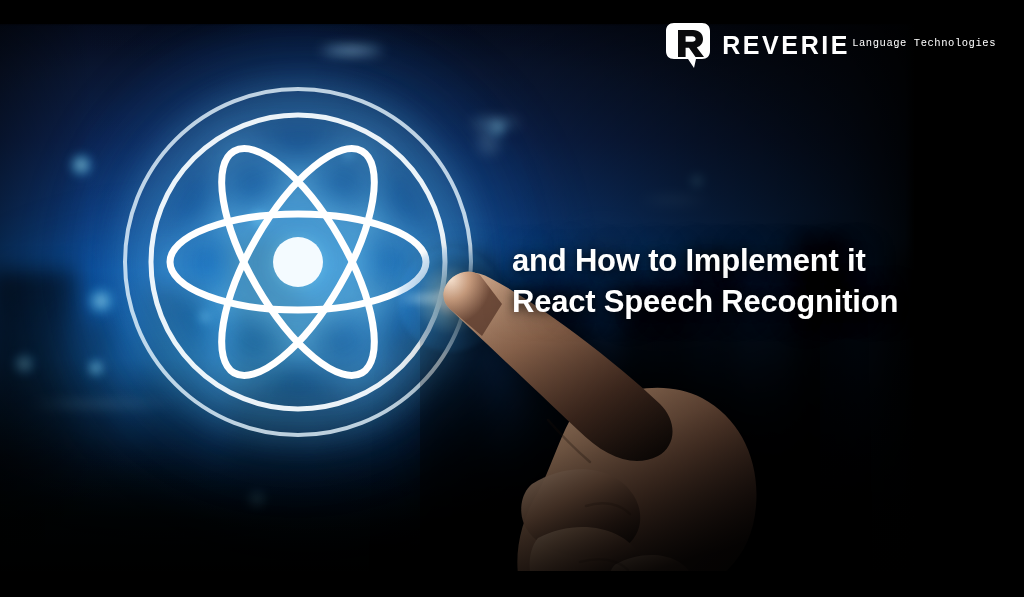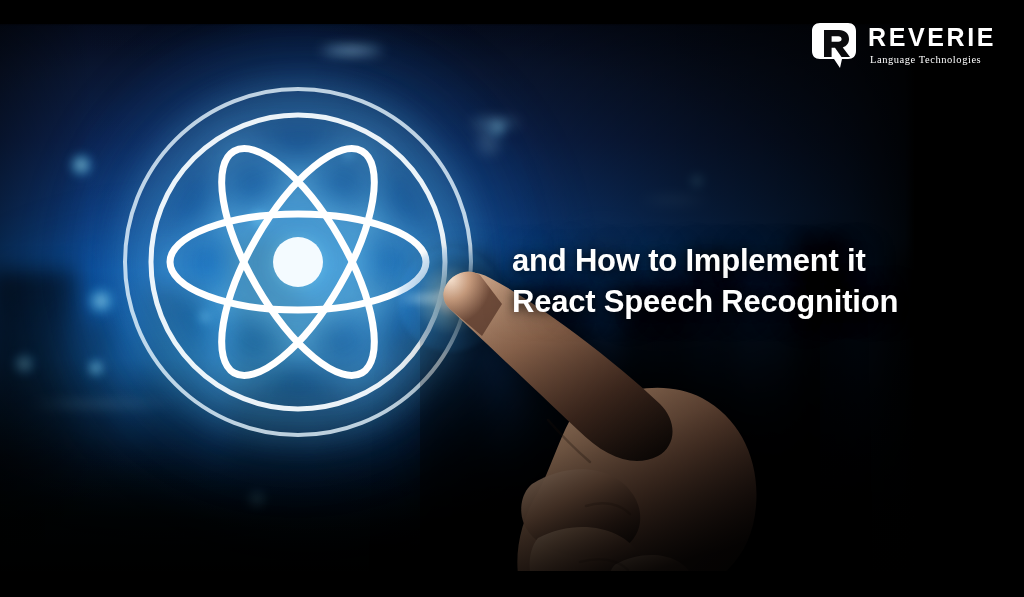--- a/index.html
+++ b/index.html
@@ -248,31 +248,31 @@
   .logo {
     position: absolute;
     right: 28px;
     top: 21px;
     display: flex;
     align-items: center;
     gap: 10px;
   }
   .logo-mark { width: 48px; height: 48px; flex: 0 0 48px; }
   .logo-mark svg { display: block; width: 48px; height: 48px; }
-  .logo-text { display: flex; flex-direction: column; line-height: 1; }
+  .logo-text { display: flex; flex-direction: row; line-height: 1; }
   .logo-name {
     color: #ffffff;
     font-family: "Liberation Sans", sans-serif;
     font-weight: bold;
     font-size: 25px;
     letter-spacing: 2.6px;
   }
   .logo-tag {
     color: #ffffff;
-    font-family: Liberation Serif, serif;
+    font-family: Liberation Mono, monospace;
     font-weight: normal;
     font-size: 10.5px;
     letter-spacing: 0.55px;
     margin-top: 5px;
     margin-left: 2px;
   }
 </style>
 </head>
 <body>
 

